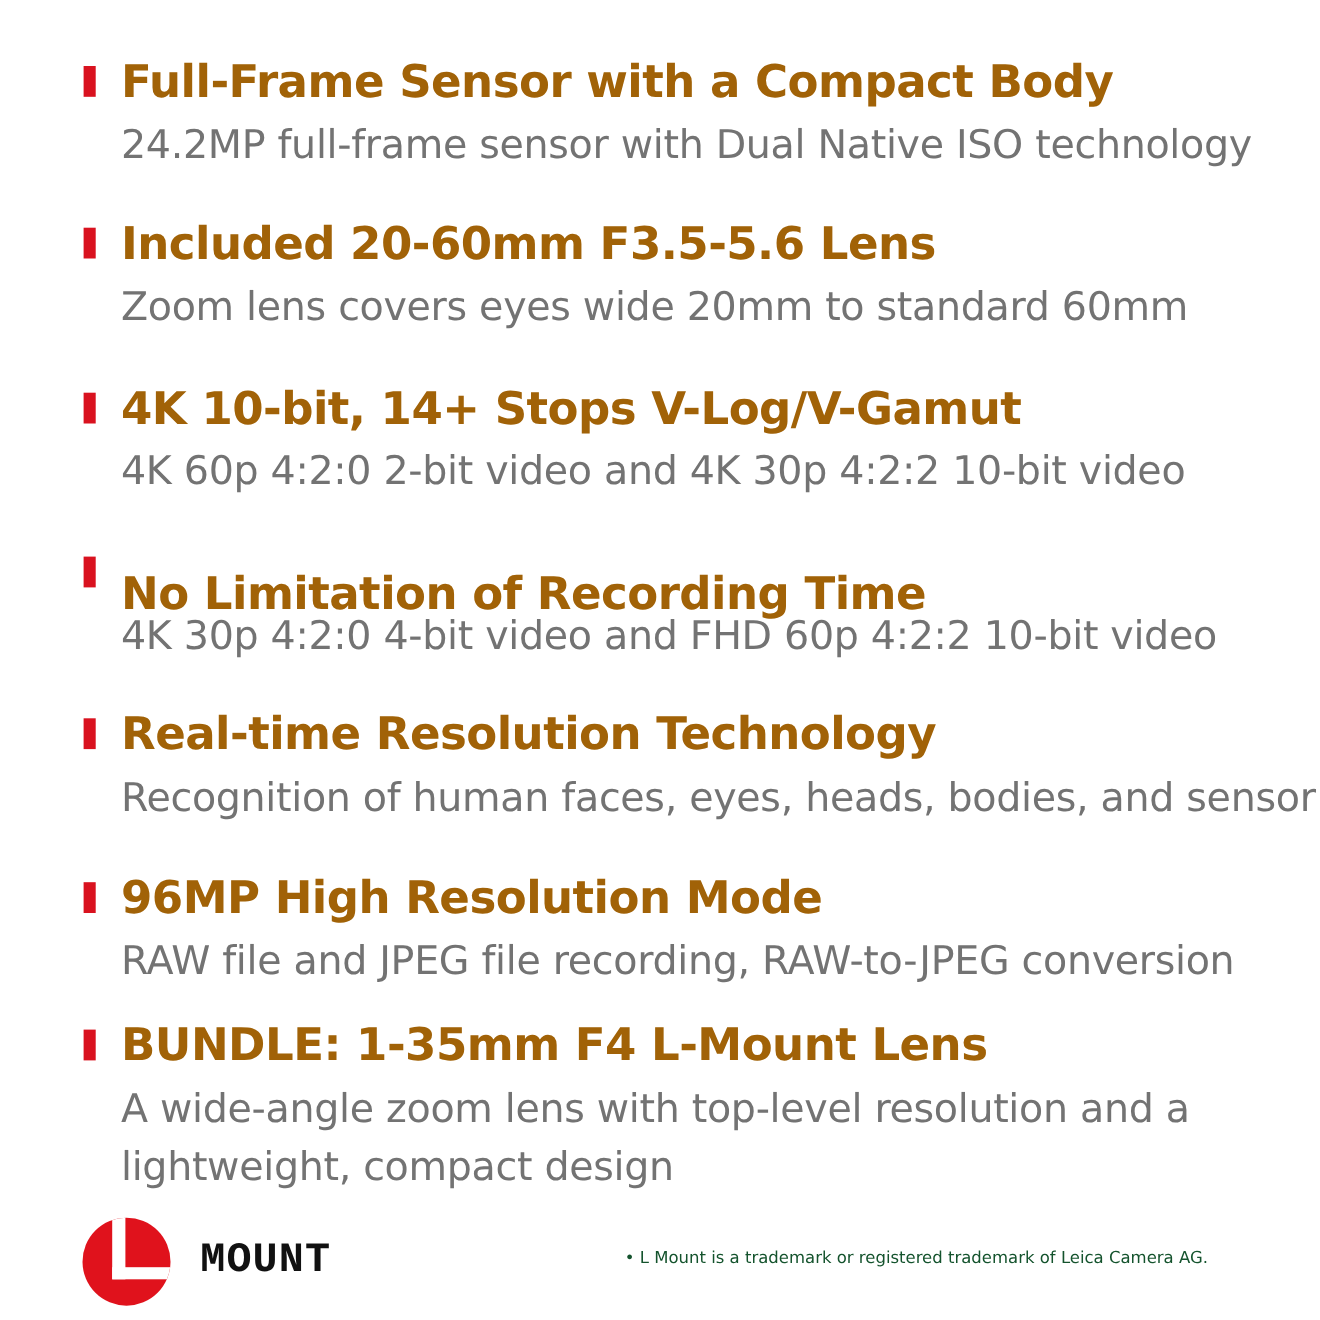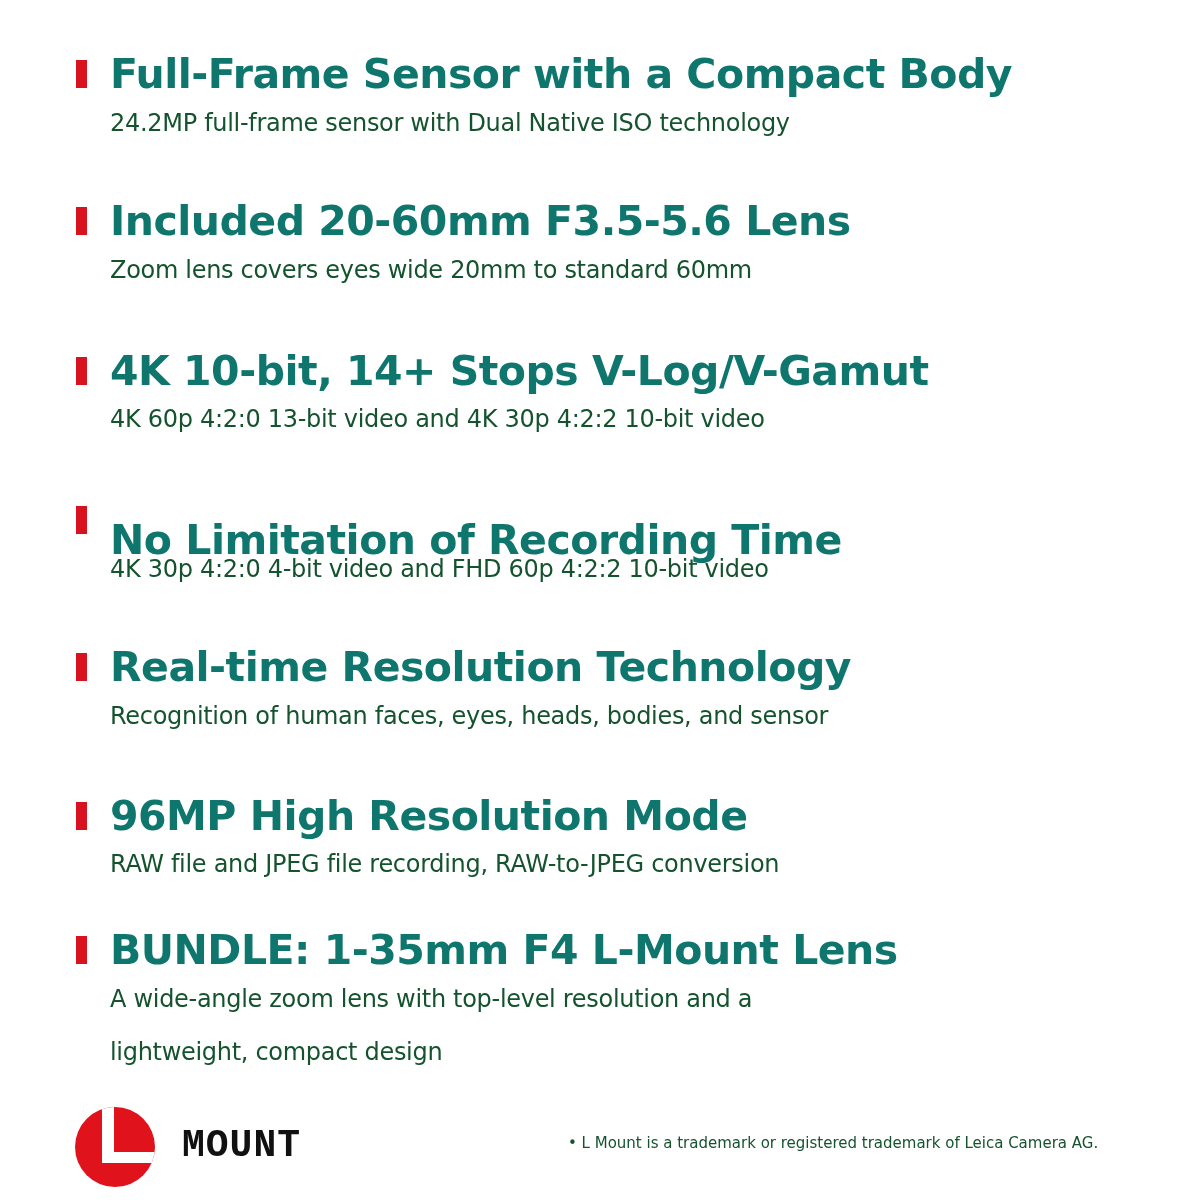--- a/index.html
+++ b/index.html
@@ -1,20 +1,20 @@
 <!DOCTYPE html>
 <html><head>
 <meta charset="utf-8">
 <style>
   html, body { margin: 0; padding: 0; background: #ffffff; }
   body { width: 1200px; height: 1200px; position: relative; overflow: hidden; font-family: "DejaVu Sans", sans-serif; color: #111; }
   .feature { position: absolute; left: 0; width: 1200px; }
   .bar { position: absolute; left: 76px; width: 11px; height: 28px; background: #d9121f; }
-  .title { position: absolute; left: 110px; font-weight: bold; font-size: 41px; letter-spacing: -0.5px; color: #0f766e; white-space: nowrap; line-height: 1; }
-  .desc { position: absolute; left: 110px; font-size: 24px; color: #14532d; white-space: nowrap; line-height: 1.6; letter-spacing: -0.3px; }
+  .title { position: absolute; left: 110px; font-weight: bold; font-size: 41px; letter-spacing: -0.5px; color: #a16207; white-space: nowrap; line-height: 1; }
+  .desc { position: absolute; left: 110px; font-size: 36px; color: #737373; white-space: nowrap; line-height: 1.6; letter-spacing: -0.3px; }
   .logo { position: absolute; left: 75px; top: 1107px; width: 80px; height: 80px; border-radius: 50%; background: #e0121c; overflow: hidden; }
   .logo .lv { position: absolute; left: 27px; top: 0; width: 12px; height: 56px; background: #fff; }
   .logo .lh { position: absolute; left: 27px; top: 45px; width: 56px; height: 11px; background: #fff; }
   .mount { position: absolute; left: 182px; top: 1124px; font-size: 38px; font-weight: bold; font-family: Liberation Mono, monospace; color: #111; letter-spacing: 1px; }
   .note { position: absolute; left: 568px; top: 1134px; font-size: 15px; color: #14532d; white-space: nowrap; }
 </style>
 </head>
 <body>
 
 <div class="feature">
@@ -25,21 +25,21 @@
 
 <div class="feature">
   <div class="bar" style="top:207px"></div>
   <div class="title" style="top:201px">Included 20-60mm F3.5-5.6 Lens</div>
   <div class="desc" style="top:251px">Zoom lens covers eyes wide 20mm to standard 60mm</div>
 </div>
 
 <div class="feature">
   <div class="bar" style="top:357px"></div>
   <div class="title" style="top:351px">4K 10-bit, 14+ Stops V-Log/V-Gamut</div>
-  <div class="desc" style="top:400px">4K 60p 4:2:0 13-bit video and 4K 30p 4:2:2 10-bit video</div>
+  <div class="desc" style="top:400px">4K 60p 4:2:0 2-bit video and 4K 30p 4:2:2 10-bit video</div>
 </div>
 
 <div class="feature">
   <div class="bar" style="top:506px"></div>
   <div class="title" style="top:520px">No Limitation of Recording Time</div>
   <div class="desc" style="top:550px">4K 30p 4:2:0 4-bit video and FHD 60p 4:2:2 10-bit video</div>
 </div>
 
 <div class="feature">
   <div class="bar" style="top:653px"></div>

